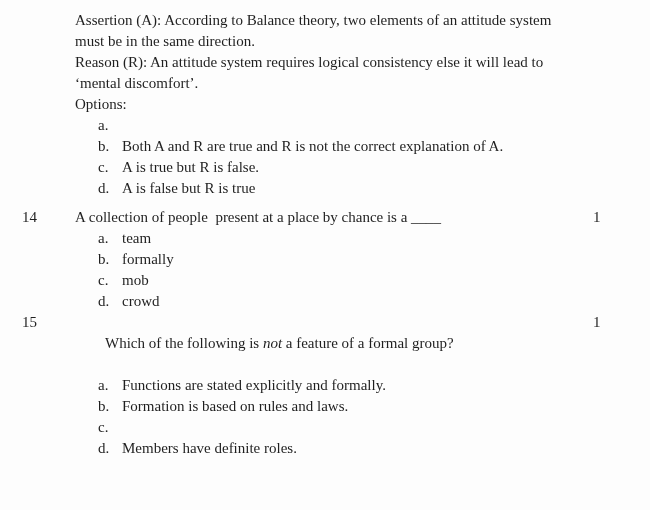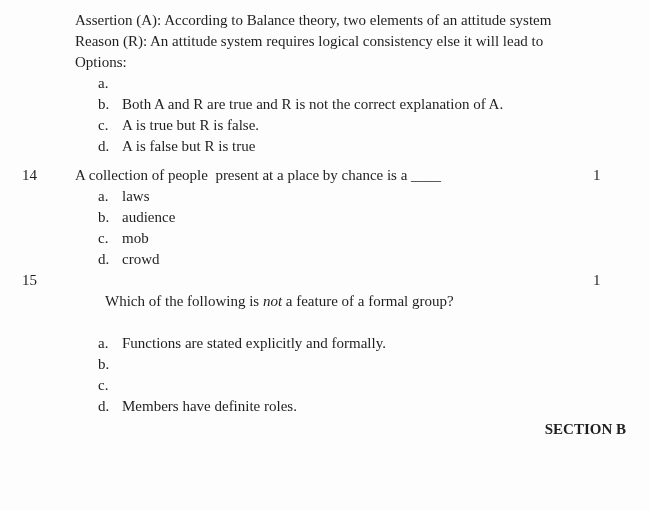--- a/index.html
+++ b/index.html
@@ -45,21 +45,23 @@
 </style>
 </head>
 <body>
 
 <div class="page">
 
   <section class="q-block">
     <div class="col-num"></div>
     <div class="col-body">
       <div class="line">Assertion (A): According to Balance theory, two elements of an attitude system</div>
+      <div class="line">must be in the same direction.</div>
       <div class="line">Reason (R): An attitude system requires logical consistency else it will lead to</div>
+      <div class="line">‘mental discomfort’.</div>
       <div class="line options-label">Options:</div>
       <div class="opt">
         <span class="opt-letter">a.</span>
       </div>
       <div class="opt">
         <span class="opt-letter">b.</span>
         <span class="opt-text">Both A and R are true and R is not the correct explanation of A.</span>
       </div>
       <div class="opt">
         <span class="opt-letter">c.</span>
@@ -72,25 +74,25 @@
     </div>
     <div class="col-marks"></div>
   </section>
 
   <section class="q-block q14">
     <div class="col-num">14</div>
     <div class="col-body">
       <div class="line">A collection of people  present at a place by chance is a ____</div>
       <div class="opt">
         <span class="opt-letter">a.</span>
-        <span class="opt-text">laws</span>
+        <span class="opt-text">team</span>
       </div>
       <div class="opt">
         <span class="opt-letter">b.</span>
-        <span class="opt-text">audience</span>
+        <span class="opt-text">formally</span>
       </div>
       <div class="opt">
         <span class="opt-letter">c.</span>
         <span class="opt-text">mob</span>
       </div>
       <div class="opt">
         <span class="opt-letter">d.</span>
         <span class="opt-text">crowd</span>
       </div>
     </div>
@@ -102,20 +104,21 @@
     <div class="col-body">
       <div class="line">
         <span>Which of the following is </span><em>not</em><span> a feature of a formal group?</span>
       </div>
       <div class="opt">
         <span class="opt-letter">a.</span>
         <span class="opt-text">Functions are stated explicitly and formally.</span>
       </div>
       <div class="opt">
         <span class="opt-letter">b.</span>
+        <span class="opt-text">Formation is based on rules and laws.</span>
       </div>
       <div class="opt">
         <span class="opt-letter">c.</span>
       </div>
       <div class="opt">
         <span class="opt-letter">d.</span>
         <span class="opt-text">Members have definite roles.</span>
       </div>
     </div>
     <div class="col-marks">1</div>

